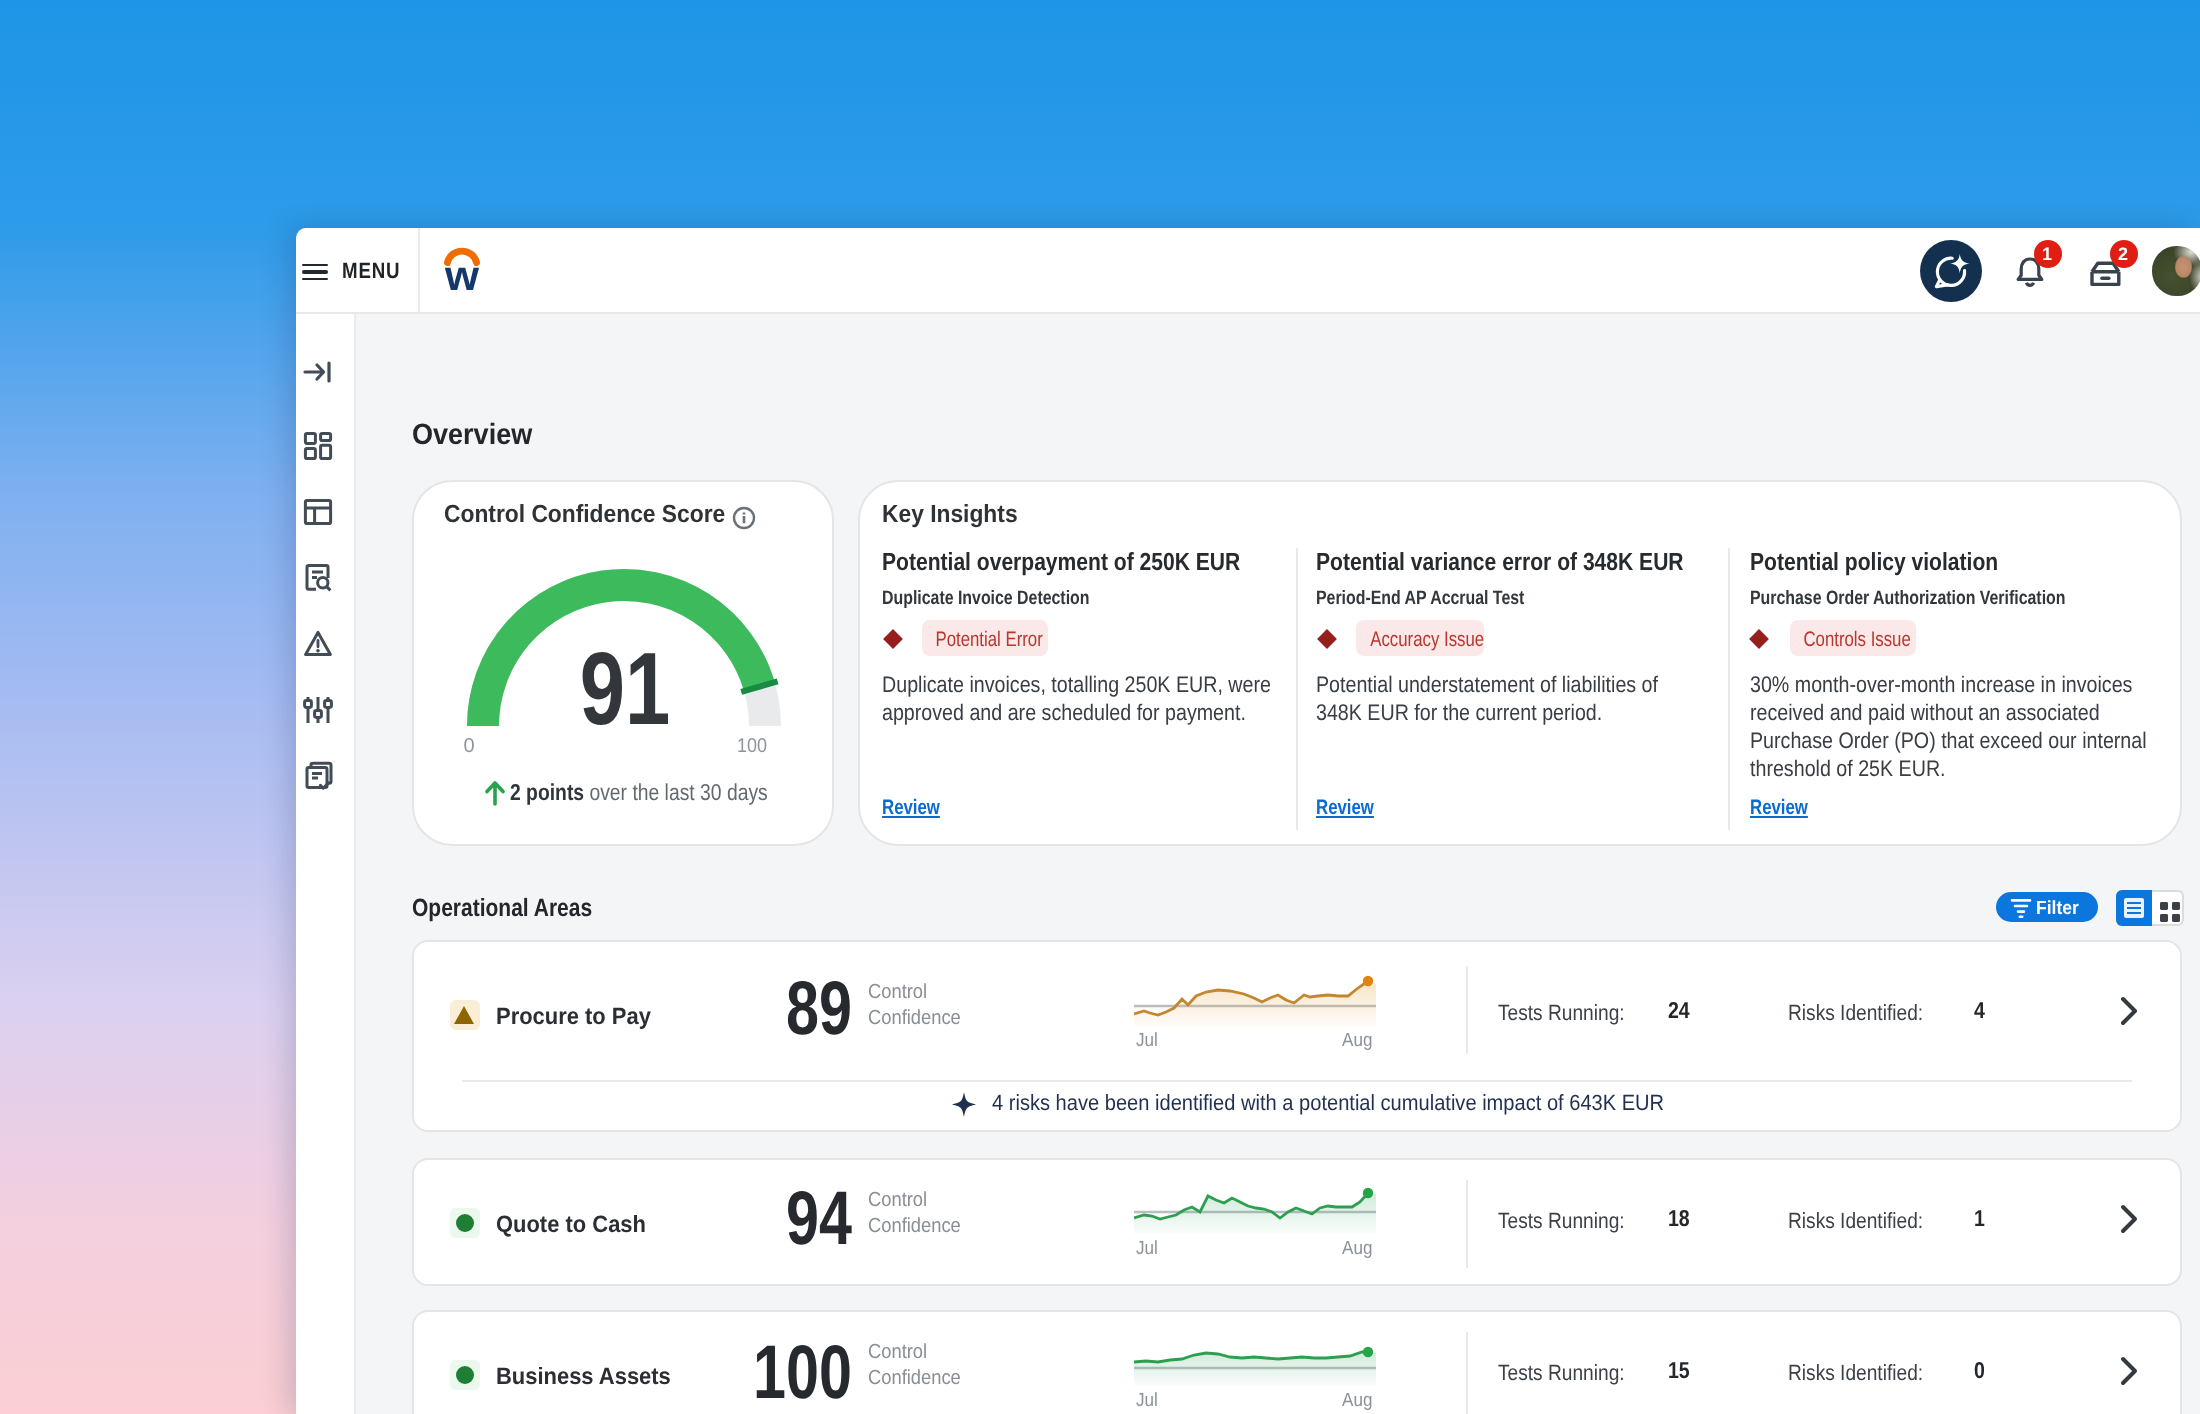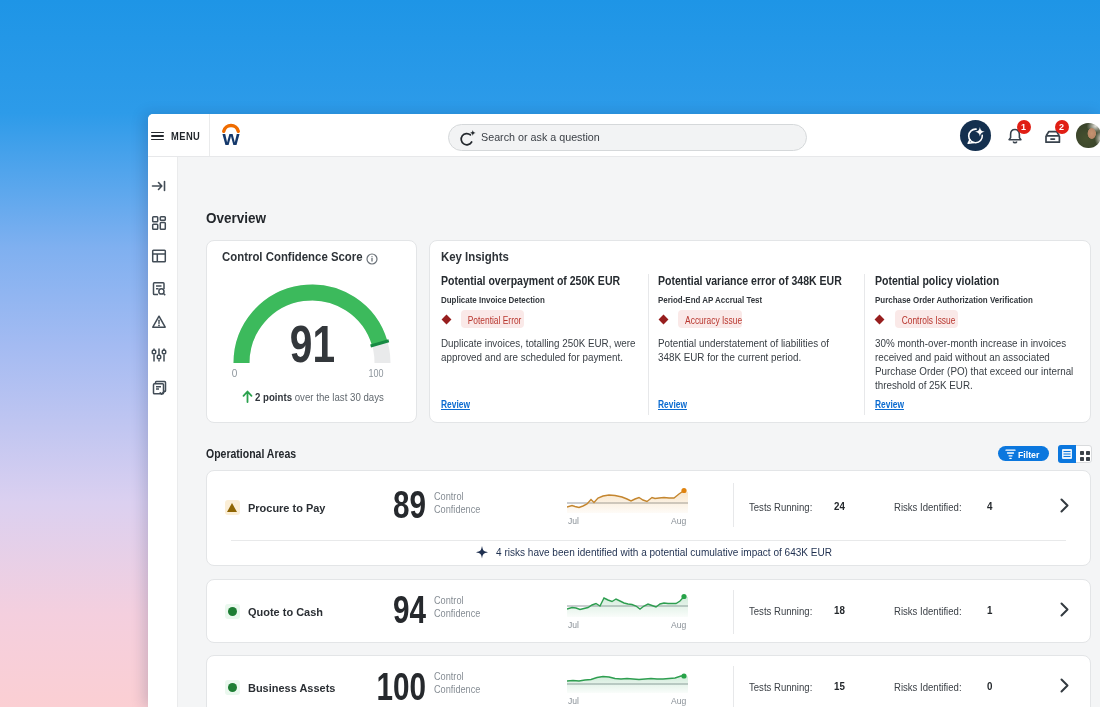--- a/index.html
+++ b/index.html
@@ -36,21 +36,21 @@
 #avatar { position:absolute; left:928px; top:9px; width:24.5px; height:24.5px; border-radius:50%;
   background:
    radial-gradient(7px 9px at 63% 42%, #C69471 0%, #B98767 55%, rgba(189,143,114,0) 64%),
    radial-gradient(11px 9px at 78% 12%, #E2DFD8 0%, rgba(226,223,216,0) 80%),
    radial-gradient(9px 13px at 100% 62%, #D5D2C8 0%, rgba(213,210,200,0) 70%),
    radial-gradient(circle at 40% 62%, #46512F 0%, #39432A 68%, #333D27 100%);
   background-color:#4A5438; }
 .badge { position:absolute; width:14px; height:14px; border-radius:50%; background:#E01E14;
   color:#fff; font-size:9px; font-weight:bold; text-align:center; line-height:14px; }
 
-.card { position:absolute; background:#fff; border:1px solid #E3E5E7; border-radius:8px; }
+.card { position:absolute; background:#fff; border:1px solid #E3E5E7; border-radius:20px; }
 .h2 { position:absolute; font-size:12.4px; font-weight:bold; color:#2E3338; white-space:nowrap;
   transform:scaleX(.92); transform-origin:0 0; }
 
 .kit { position:absolute; font-size:12.4px; font-weight:bold; color:#262B30; white-space:nowrap;
   transform:scaleX(.85); transform-origin:0 0; }
 .kis { position:absolute; font-size:9.7px; font-weight:bold; color:#32373C; white-space:nowrap;
   transform:scaleX(.82); transform-origin:0 0; }
 .pill { position:absolute; height:18px; background:#FAE9E8; border-radius:4px; text-align:center; }
 .pill span { display:inline-block; font-size:10.5px; color:#B8362E; line-height:18px; white-space:nowrap;
   transform:scaleX(.8); transform-origin:50% 0; }
@@ -84,27 +84,20 @@
     <div class="hbar" style="top:21.3px"></div>
     <div class="hbar" style="top:24.8px"></div>
     <div id="menu">MENU</div>
     <div class="vdiv"></div>
     <div id="logo">
       <svg width="20" height="36" viewBox="0 0 20 36">
         <path d="M2.7 14.3 A 7.5 7.5 0 0 1 17.3 14.3" fill="none" stroke="#EF6C00" stroke-width="3.4" stroke-linecap="round"></path>
         <text x="10" y="28" text-anchor="middle" font-family="Liberation Sans" font-weight="bold" font-size="21" fill="#14386B" textLength="17" lengthAdjust="spacingAndGlyphs">w</text>
       </svg>
     </div>
-    <div id="search">
-      <svg style="position:absolute;left:10px;top:5px" width="17" height="17" viewBox="0 0 17 17">
-        <path d="M11.4 4.91 A 5.6 5.6 0 1 0 12.65 12.0" fill="none" stroke="#23282D" stroke-width="1.7" stroke-linecap="round"></path>
-        <path d="M13.8 0 C14.09 1.89 14.82 2.61 16.7 2.9 C14.82 3.19 14.09 3.91 13.8 5.8 C13.51 3.91 12.78 3.19 10.9 2.9 C12.78 2.61 13.51 1.89 13.8 0 Z" fill="#23282D"></path>
-      </svg>
-      <span>Search or ask a question</span>
-    </div>
     <div id="aibtn">
       <svg style="position:absolute;left:4px;top:4px" width="23" height="23" viewBox="0 0 23 23">
         <path d="M18.27 11.31 A 6.8 6.8 0 1 1 12.09 5.13" fill="none" stroke="#fff" stroke-width="1.6" stroke-linecap="round"></path>
         <path d="M5.93 15.8 L4.2 19.3 L9.74 18.47" fill="none" stroke="#fff" stroke-width="1.6" stroke-linecap="round" stroke-linejoin="round"></path>
         <path d="M15.9 3.0 C16.38 6.12 17.58 7.32 20.7 7.8 C17.58 8.28 16.38 9.48 15.9 12.6 C15.42 9.48 14.22 8.28 11.1 7.8 C14.22 7.32 15.42 6.12 15.9 3.0 Z" fill="#fff"></path>
       </svg>
     </div>
     <svg style="position:absolute;left:859px;top:14px" width="16" height="17" viewBox="0 0 16 17">
       <path d="M8 1.5 C5.2 1.5 3.6 3.7 3.6 6.4 L3.6 9.6 L2.1 11.7 L13.9 11.7 L12.4 9.6 L12.4 6.4 C12.4 3.7 10.8 1.5 8 1.5 Z" fill="none" stroke="#39434D" stroke-width="1.6" stroke-linejoin="round"></path>
       <path d="M6.2 13.4 A 1.9 1.9 0 0 0 9.8 13.4" fill="none" stroke="#39434D" stroke-width="1.6"></path>

